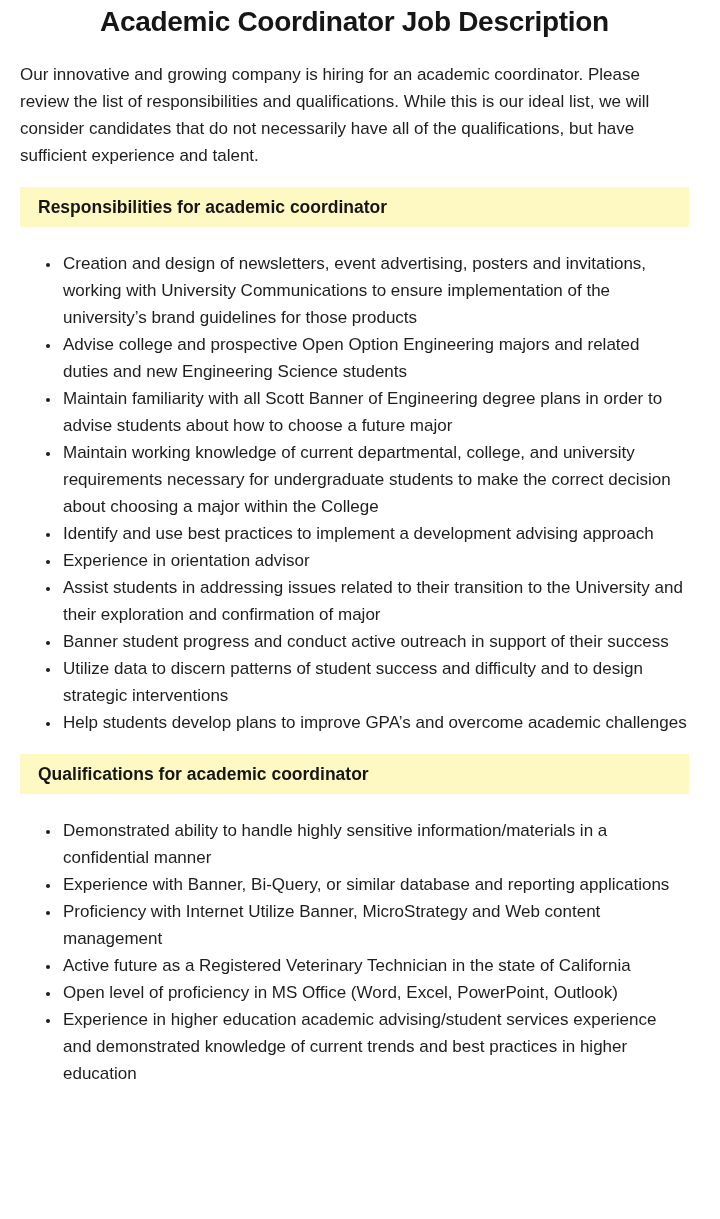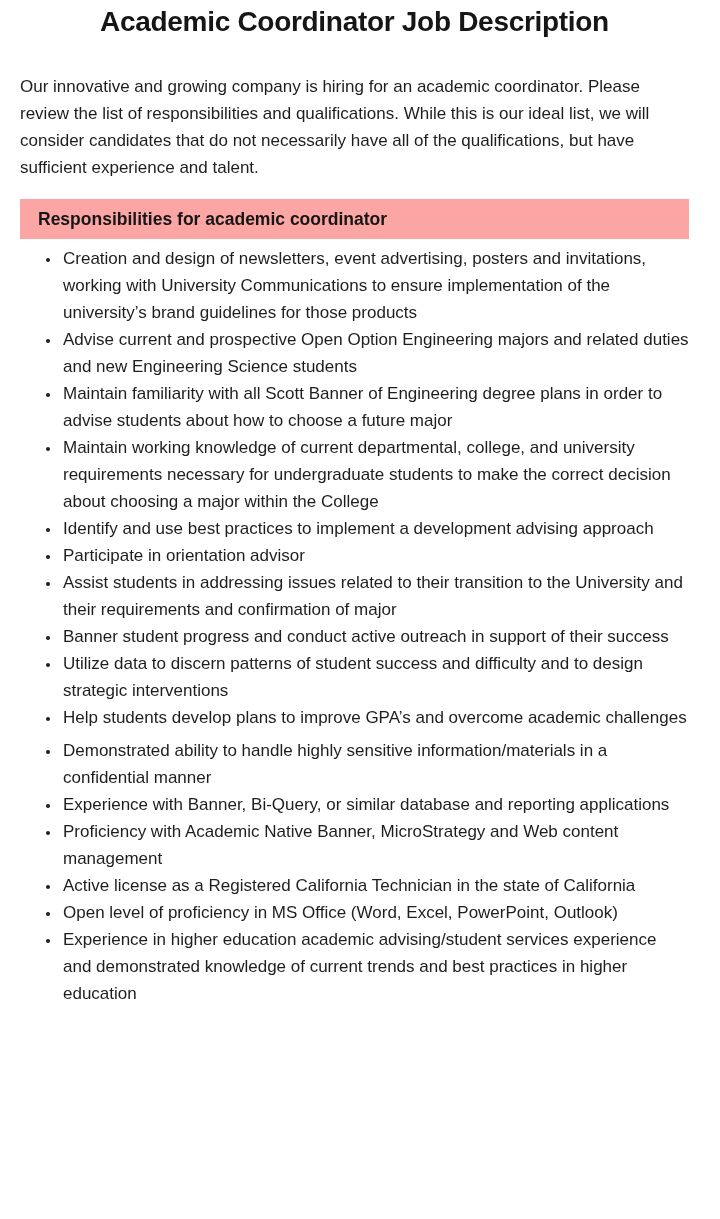--- a/index.html
+++ b/index.html
@@ -19,36 +19,36 @@
   }
   .doc-title {
     margin: 0;
     font-size: 28px;
     font-weight: 700;
     text-align: center;
     letter-spacing: -0.3px;
     color: #161616;
   }
   .intro {
-    margin: 35px 0 0 0;
+    margin: 23px 0 0 0;
     font-size: 17px;
     line-height: 27px;
     font-weight: 400;
   }
   .section-heading {
     margin: 18px 0 0 0;
-    background: #fca5a5;
+    background: #fef9c3;
     font-size: 17.5px;
     font-weight: 700;
     line-height: 20px;
     padding: 10px 10px 10px 18px;
     color: #161616;
   }
   ul.bullet-list {
-    margin: 6px 0 0 0;
+    margin: 23px 0 0 0;
     padding: 0 0 0 41px;
     list-style: disc outside;
   }
   ul.bullet-list li {
     font-size: 17px;
     line-height: 27px;
     font-weight: 400;
     padding-left: 2px;
   }
   ul.bullet-list li::marker {
@@ -61,36 +61,37 @@
 <div class="page">
 
   <h1 class="doc-title">Academic Coordinator Job Description</h1>
 
   <p class="intro">Our innovative and growing company is hiring for an academic coordinator. Please review the list of responsibilities and qualifications. While this is our ideal list, we will consider candidates that do not necessarily have all of the qualifications, but have sufficient experience and talent.</p>
 
   <div class="section">
     <div class="section-heading">Responsibilities for academic coordinator</div>
     <ul class="bullet-list">
       <li>Creation and design of newsletters, event advertising, posters and invitations, working with University Communications to ensure implementation of the university’s brand guidelines for those products</li>
-      <li>Advise current and prospective Open Option Engineering majors and related duties and new Engineering Science students</li>
+      <li>Advise college and prospective Open Option Engineering majors and related duties and new Engineering Science students</li>
       <li>Maintain familiarity with all Scott Banner of Engineering degree plans in order to advise students about how to choose a future major</li>
       <li>Maintain working knowledge of current departmental, college, and university requirements necessary for undergraduate students to make the correct decision about choosing a major within the College</li>
       <li>Identify and use best practices to implement a development advising approach</li>
-      <li>Participate in orientation advisor</li>
-      <li>Assist students in addressing issues related to their transition to the University and their requirements and confirmation of major</li>
+      <li>Experience in orientation advisor</li>
+      <li>Assist students in addressing issues related to their transition to the University and their exploration and confirmation of major</li>
       <li>Banner student progress and conduct active outreach in support of their success</li>
       <li>Utilize data to discern patterns of student success and difficulty and to design strategic interventions</li>
       <li>Help students develop plans to improve GPA’s and overcome academic challenges</li>
     </ul>
   </div>
 
   <div class="section">
+    <div class="section-heading">Qualifications for academic coordinator</div>
     <ul class="bullet-list">
       <li>Demonstrated ability to handle highly sensitive information/materials in a confidential manner</li>
       <li>Experience with Banner, Bi-Query, or similar database and reporting applications</li>
-      <li>Proficiency with Academic Native Banner, MicroStrategy and Web content management</li>
-      <li>Active license as a Registered California Technician in the state of California</li>
+      <li>Proficiency with Internet Utilize Banner, MicroStrategy and Web content management</li>
+      <li>Active future as a Registered Veterinary Technician in the state of California</li>
       <li>Open level of proficiency in MS Office (Word, Excel, PowerPoint, Outlook)</li>
       <li>Experience in higher education academic advising/student services experience and demonstrated knowledge of current trends and best practices in higher education</li>
     </ul>
   </div>
 
 </div>
 
 </body></html>

